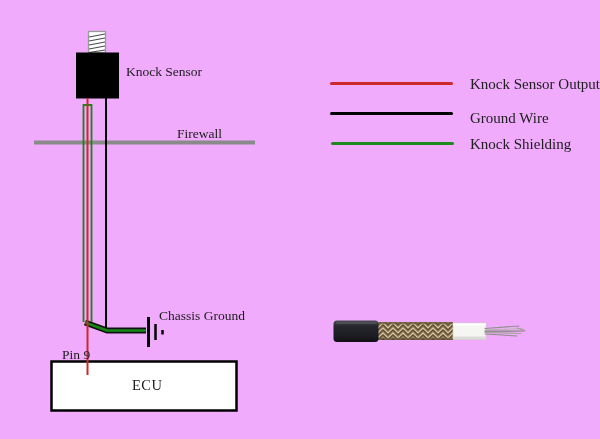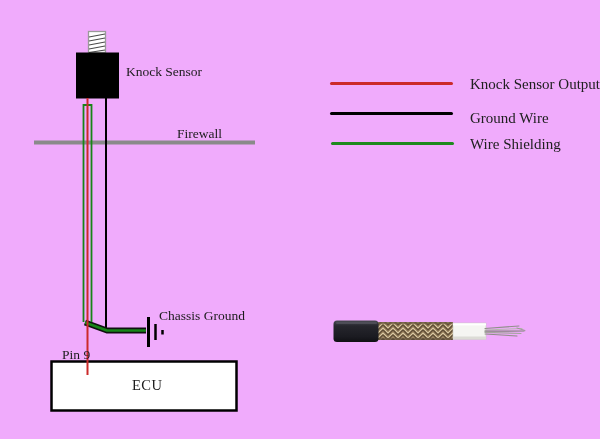--- a/index.html
+++ b/index.html
@@ -74,21 +74,21 @@
   </svg>
 
   <div>
     <div class="legend-line red" style="left:330px;top:82px;"></div>
     <div class="legend-label" style="top:77px;">Knock Sensor Output</div>
 
     <div class="legend-line black" style="left:330px;top:112px;"></div>
     <div class="legend-label" style="top:100px;margin-top:11px;">Ground Wire</div>
 
     <div class="legend-line green" style="left:331px;top:142px;"></div>
-    <div class="legend-label" style="top:137px;">Wire Shielding</div>
+    <div class="legend-label" style="top:137px;">Knock Shielding</div>
   </div>
 
 
   <svg class="cable-svg" width="195" height="26" viewBox="0 0 195 26">
     <defs>
       <linearGradient id="jacketGrad" x1="0" y1="0" x2="0" y2="1">
         <stop offset="0" stop-color="#4c4c55"></stop>
         <stop offset="0.25" stop-color="#26262d"></stop>
         <stop offset="0.75" stop-color="#1b1b21"></stop>
         <stop offset="1" stop-color="#101014"></stop>

